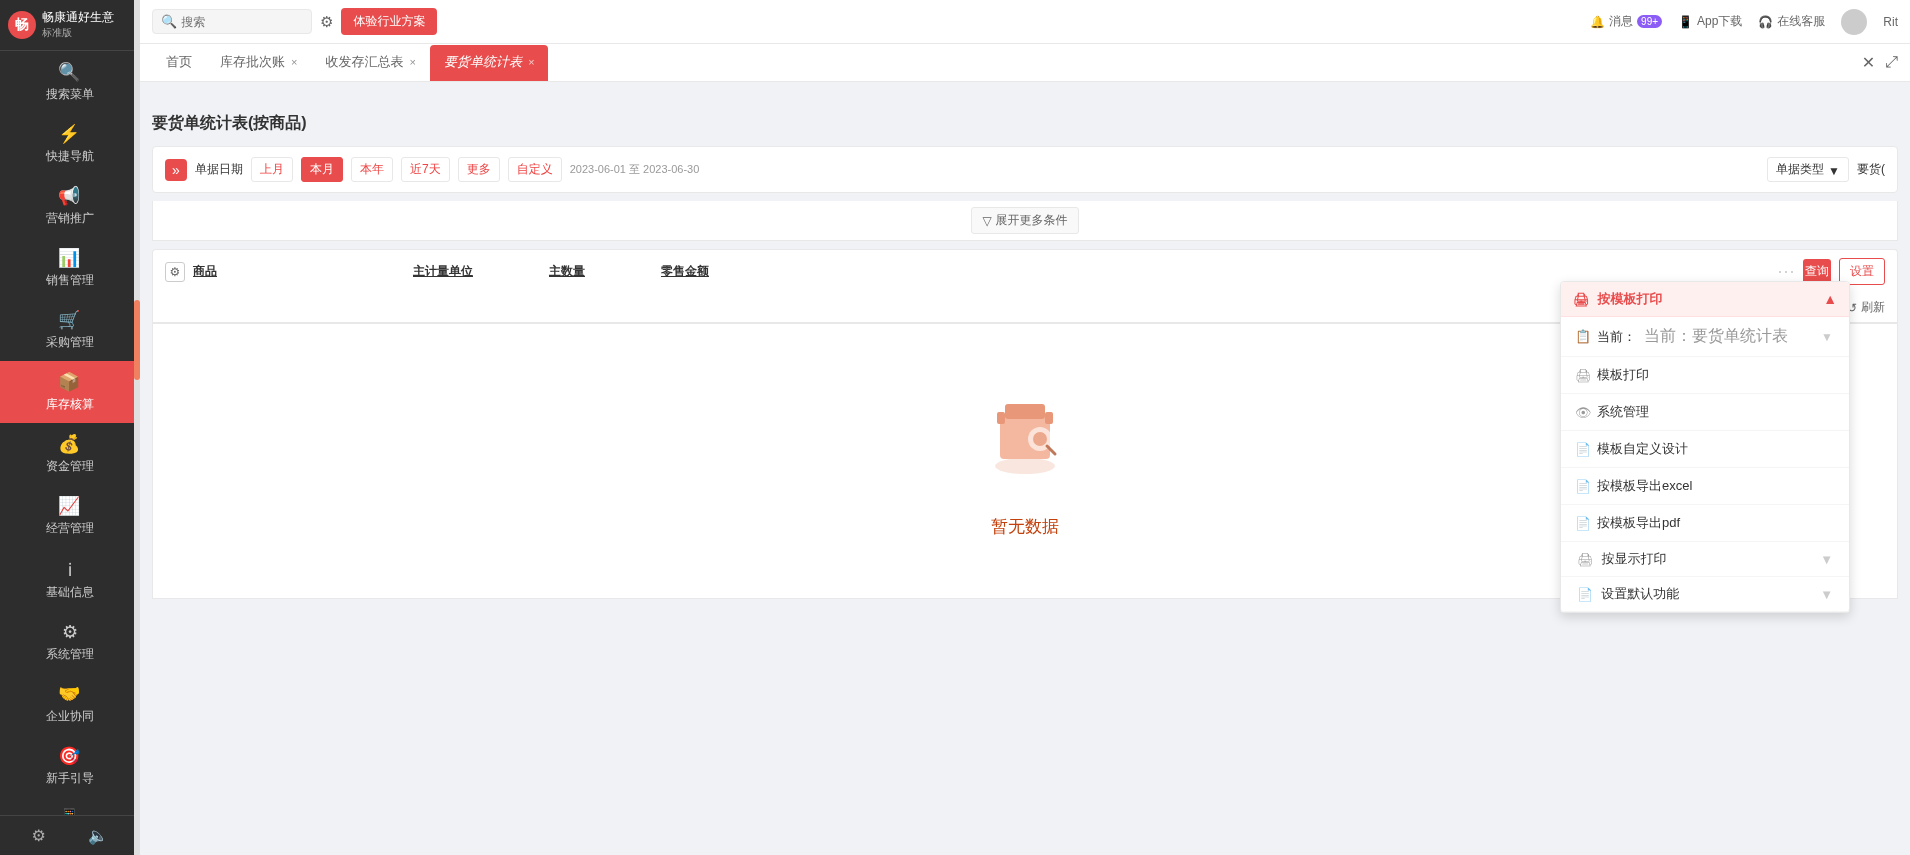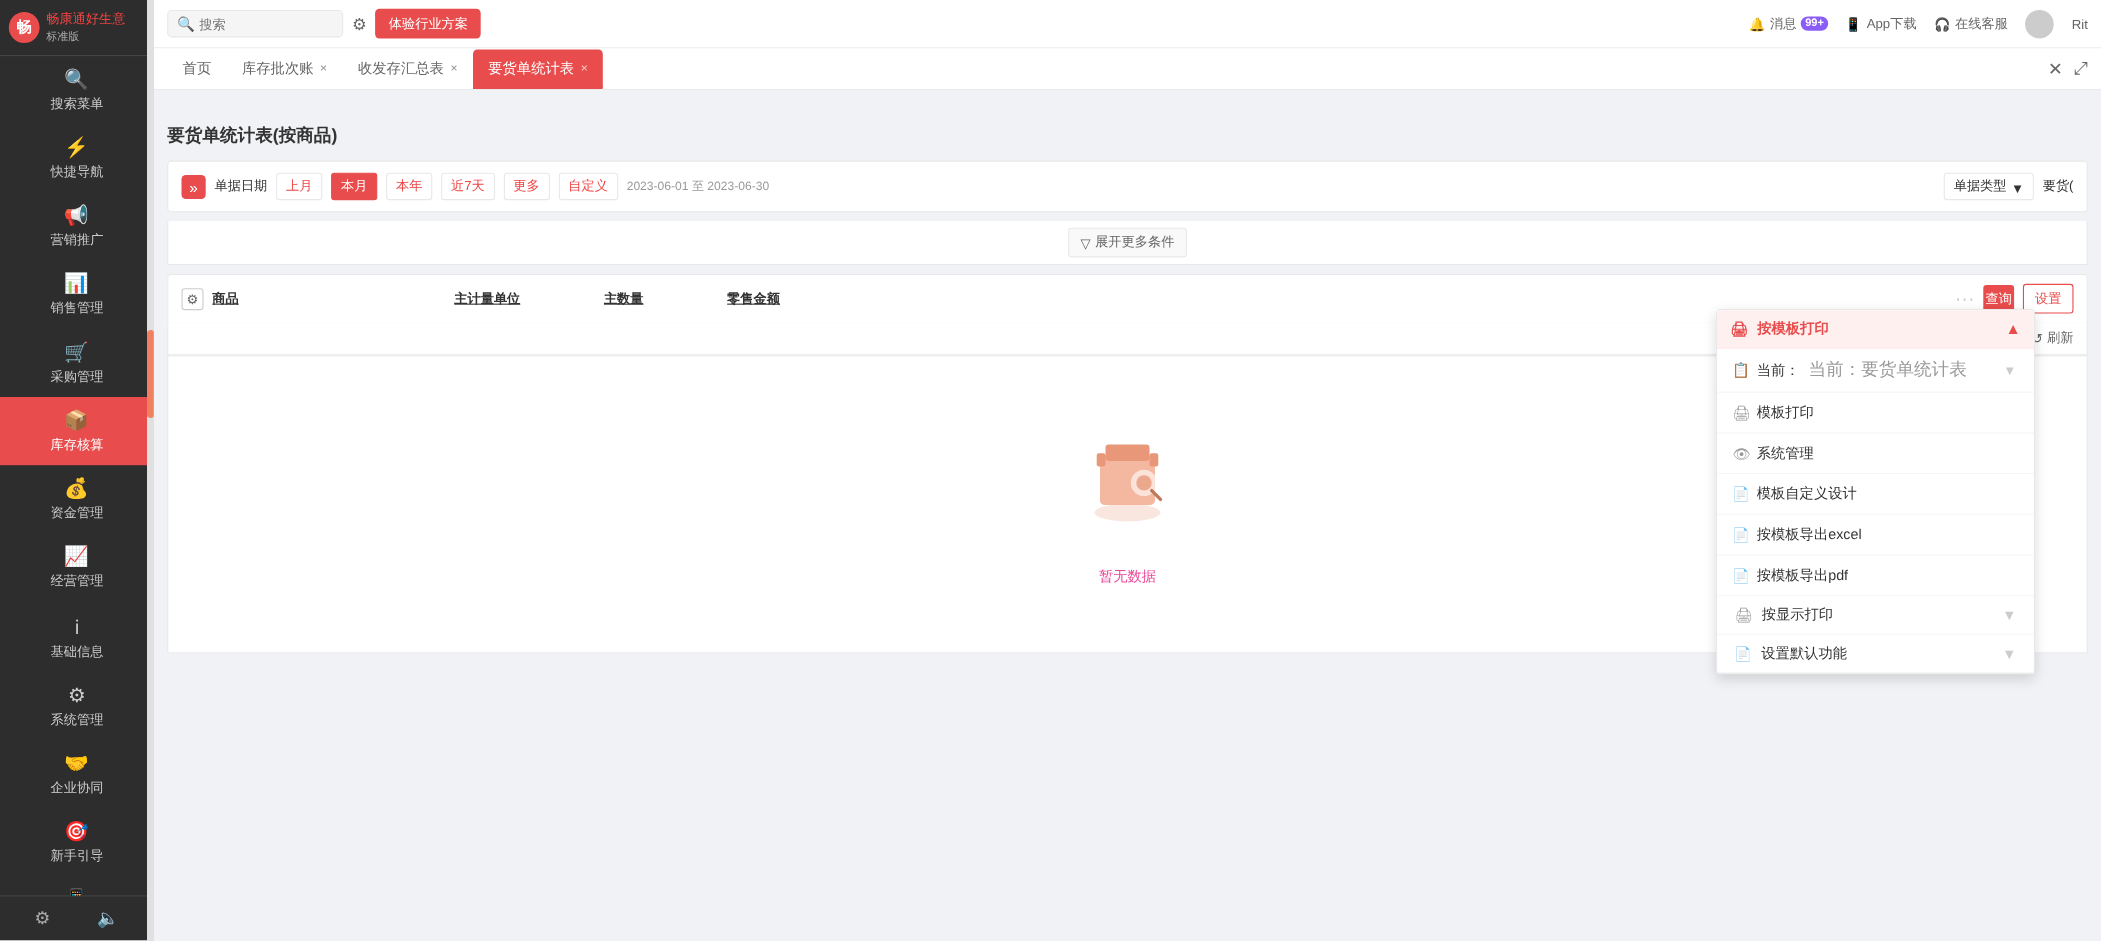--- a/index.html
+++ b/index.html
@@ -29,21 +29,21 @@
       border-radius: 50%;
       display: flex;
       align-items: center;
       justify-content: center;
       color: white;
       font-size: 14px;
       font-weight: bold;
       margin-right: 6px;
       flex-shrink: 0;
     }
-    .sidebar-logo .logo-text { font-size: 12px; color: #ef4444; line-height: 1.3; text-align: right; }
+    .sidebar-logo .logo-text { font-size: 12px; color: #ffffff; line-height: 1.3; text-align: right; }
     .sidebar-logo .logo-badge { font-size: 10px; color: #aaa; }
     .sidebar-scroll { flex: 1; overflow-y: auto; overflow-x: hidden; }
     .sidebar-scroll::-webkit-scrollbar { width: 4px; }
     .sidebar-scroll::-webkit-scrollbar-thumb { background: #555; }
     .sidebar-item {
       display: flex;
       flex-direction: column;
       align-items: center;
       padding: 10px 4px;
       color: #ccc;
@@ -119,21 +119,20 @@
       font-size: 12px;
       color: #666;
       cursor: pointer;
     }
     .notif-badge {
       background: #8b5cf6;
       color: white;
       border-radius: 8px;
       font-size: 10px;
       padding: 1px 4px;
-      font-weight: bold;
     }
     .user-avatar {
       width: 26px; height: 26px;
       background: #ccc;
       border-radius: 50%;
     }
     .user-name { font-size: 12px; color: #666; }
 
     
     .tabs {
@@ -153,20 +152,21 @@
       align-items: center;
       gap: 6px;
       border-bottom: 2px solid transparent;
       white-space: nowrap;
     }
     .tab.active {
       background: #e84c4c;
       color: white;
       border-radius: 4px 4px 0 0;
       border-bottom: 2px solid #e84c4c;
+      font-style: italic;
     }
     .tab .close-x {
       font-size: 11px;
       opacity: 0.7;
       cursor: pointer;
     }
     .tab-win-controls {
       margin-left: auto;
       display: flex;
       gap: 10px;
@@ -311,21 +311,21 @@
       justify-content: center;
       padding: 60px 0;
       background: #fff;
       border: 1px solid #e8e8e8;
     }
     .empty-icon {
       font-size: 80px;
       margin-bottom: 12px;
       color: #f4b8a0;
     }
-    .empty-text { font-size: 13px; color: #ec4899; }
+    .empty-text { font-size: 17px; color: #c2410c; }
     .print-dropdown {
       position: absolute;
       top: 180px;
       right: 60px;
       background: #fff;
       border: 1px solid #e8e8e8;
       border-radius: 4px;
       box-shadow: 0 4px 12px rgba(0,0,0,0.15);
       width: 290px;
       z-index: 100;

